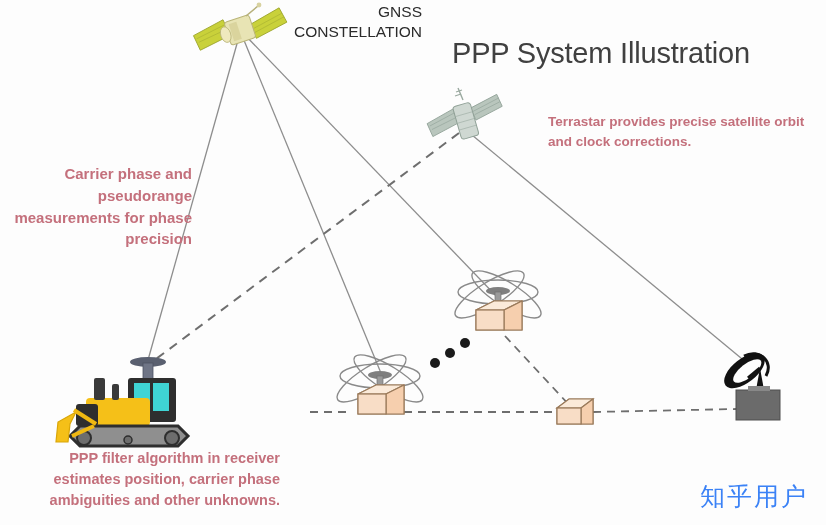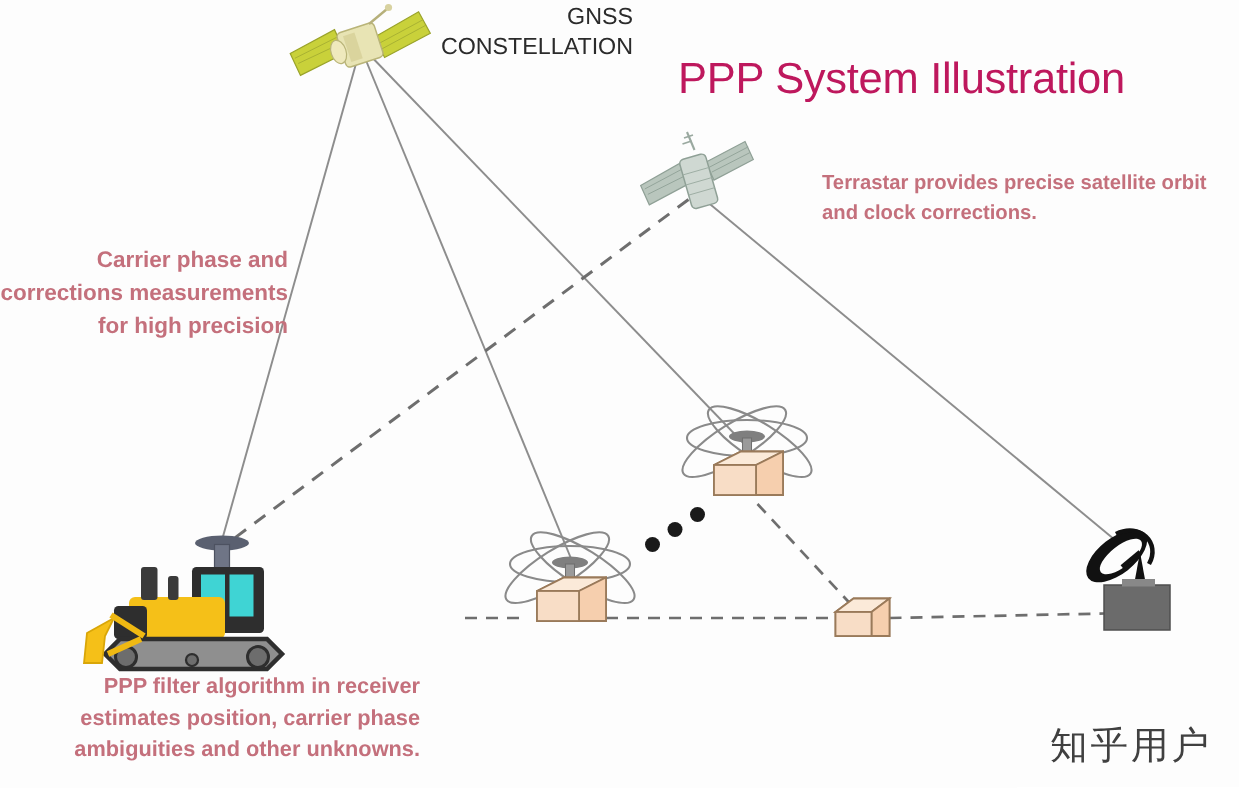--- a/index.html
+++ b/index.html
@@ -29,21 +29,21 @@
     text-align: right;
     line-height: 1.3;
     white-space: pre-line;
   }
   #title {
     left: 452px;
     top: 35px;
     width: 350px;
     text-align: left;
     font-size: 29px;
-    color: #be185d;
+    color: #404040;
     letter-spacing: -0.2px;
   }
   #gnss-label {
     left: 282px;
     top: 2px;
     width: 140px;
     font-size: 15.5px;
     color: #2b2b2b;
     line-height: 1.32;
   }
@@ -76,21 +76,21 @@
     left: 374px;
     top: 438px;
     width: 294px;
     font-size: 14.5px;
   }
   #watermark {
     position: absolute;
     left: 700px;
     top: 480px;
     font-size: 25px;
-    color: #404040;
+    color: #3b82f6;
     letter-spacing: 2px;
     font-family: "DejaVu Sans", sans-serif;
   }
 </style>
 </head>
 <body>
 
 <div id="stage">
 
   <svg id="scene-svg" viewBox="0 0 826 525">
@@ -236,21 +236,21 @@
         <rect x="-10" y="-2" width="22" height="5" fill="#888888"></rect>
       </g>
     </g>
   </svg>
 
   <div class="lbl" id="title">PPP System Illustration</div>
 
   <div class="lbl" id="gnss-label">GNSS
 CONSTELLATION</div>
 
-  <div class="lbl anno" id="anno-carrier">Carrier phase and corrections measurements for high precision</div>
+  <div class="lbl anno" id="anno-carrier">Carrier phase and pseudorange measurements for phase precision</div>
 
   <div class="lbl anno" id="anno-terrastar">Terrastar provides precise satellite orbit and clock corrections.</div>
 
   <div class="lbl anno" id="anno-ppp-filter">PPP filter algorithm in receiver estimates position, carrier phase ambiguities and other unknowns.</div>
 
 
   <div id="watermark">知乎用户</div>
 
 </div>
 

